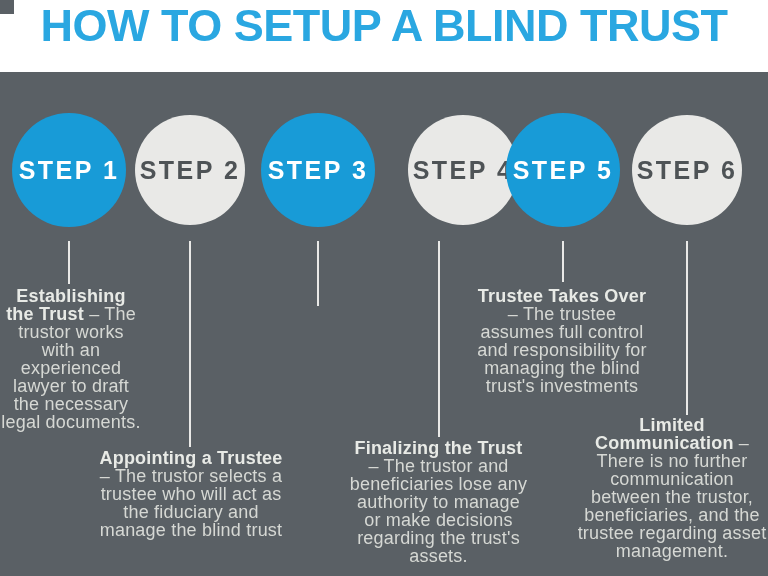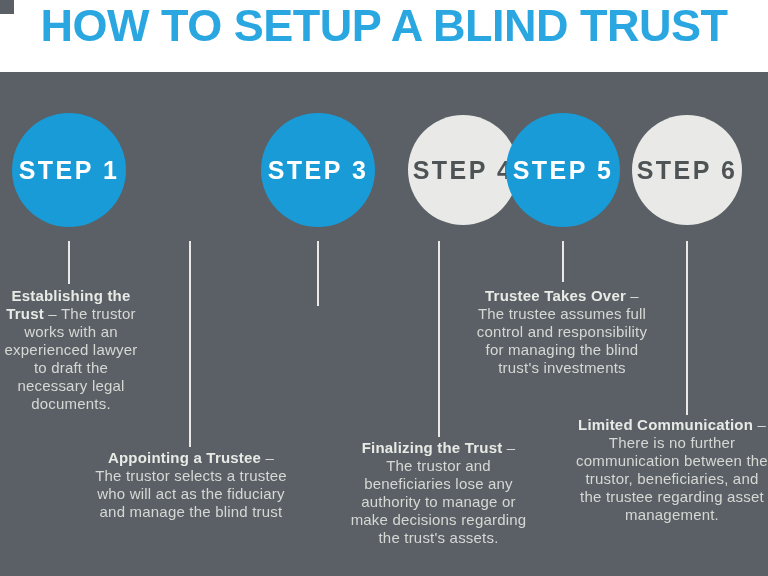--- a/index.html
+++ b/index.html
@@ -38,21 +38,21 @@
   .vline{position:absolute;width:2px;background:var(--connector,#e9e9e7);top:241px;}
   .l1{left:68px;height:43px;}
   .l2{left:189px;height:206px;}
   .l3{left:317px;height:65px;}
   .l4{left:438px;height:196px;}
   .l5{left:562px;height:41px;}
   .l6{left:686px;height:174px;}
 
   .block{
     position:absolute;text-align:center;
-    font-size:15px;line-height:18px;letter-spacing:0.2px;
+    font-size:18px;line-height:18px;letter-spacing:0.2px;
     color:var(--body-text,#d6d8d4);
   }
   .block .step-title{font-weight:700;color:var(--emphasis-text,#e8eae6);}
   .b1{left:0px;  top:287px;width:142px;}
   .b2{left:94px; top:449px;width:194px;}
   .b3{left:230px;top:310px;width:176px;}
   .b4{left:348px;top:439px;width:181px;}
   .b5{left:476px;top:287px;width:172px;}
   .b6{left:576px;top:416px;width:192px;}
   .block p{margin:0;}
@@ -63,20 +63,23 @@
 <div class="canvas">
 
   <div class="corner-mark"></div>
 
   <header class="header">
     <h1>HOW TO SETUP A BLIND TRUST</h1>
   </header>
 
   <div class="circle blue c1">
     <span class="step-label">STEP 1</span>
+  </div>
+  <div class="circle gray c2">
+    <span class="step-label">STEP 2</span>
   </div>
   <div class="circle blue c3">
     <span class="step-label">STEP 3</span>
   </div>
   <div class="circle gray c4">
     <span class="step-label">STEP 4</span>
   </div>
   <div class="circle blue c5">
     <span class="step-label">STEP 5</span>
   </div>

